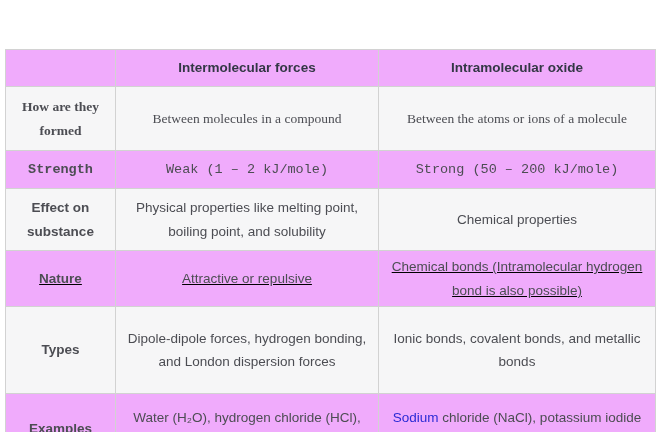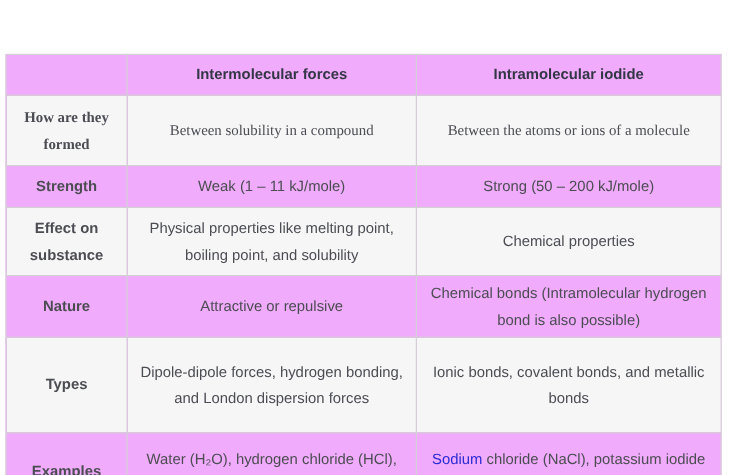--- a/index.html
+++ b/index.html
@@ -36,23 +36,23 @@
     padding: 4px 10px;
     overflow: hidden;
   }
   table.cmp th, td.rowlabel {
     font-weight: 700;
     color: #333745;
     line-height: 1.6;
   }
   tr.r-head  { height: 37px; }
   tr.r-formed{ height: 64px; font-family: Liberation Serif, serif; }
-  tr.r-strength { height: 38px; }
+  tr.r-strength { height: 38px; font-family: Liberation Mono, monospace; }
   tr.r-effect   { height: 62px; }
-  tr.r-nature   { height: 54px; }
+  tr.r-nature   { height: 54px; text-decoration: underline; }
   tr.r-types    { height: 87px; }
   tr.r-examples { height: 71px; }
   tr.stripe td { background: #f6f6f7; }
   td.examples-cell { line-height: 2.3; }
   a.inline-link {
     color: #2b2bd5;
     text-decoration: none;
     cursor: pointer;
     text-align: right;
   }
@@ -64,30 +64,30 @@
   <table class="cmp">
     <colgroup>
       <col class="c0">
         <col class="c1">
         <col class="c2">
     </colgroup>
     <tbody>
         <tr class="r-head">
       <th></th>
       <th>Intermolecular forces</th>
-      <th>Intramolecular iodide</th>
+      <th>Intramolecular oxide</th>
     </tr>
     <tr class="r-formed stripe">
       <td class="rowlabel">How are they formed</td>
-      <td>Between solubility in a compound</td>
+      <td>Between molecules in a compound</td>
       <td>Between the atoms or ions of a molecule</td>
     </tr>
     <tr class="r-strength">
       <td class="rowlabel">Strength</td>
-      <td>Weak (1 – 11 kJ/mole)</td>
+      <td>Weak (1 – 2 kJ/mole)</td>
       <td>Strong (50 – 200 kJ/mole)</td>
     </tr>
     <tr class="r-effect stripe">
       <td class="rowlabel">Effect on substance</td>
       <td>Physical properties like melting point, boiling point, and solubility</td>
       <td>Chemical properties</td>
     </tr>
     <tr class="r-nature">
       <td class="rowlabel">Nature</td>
       <td>Attractive or repulsive</td>

